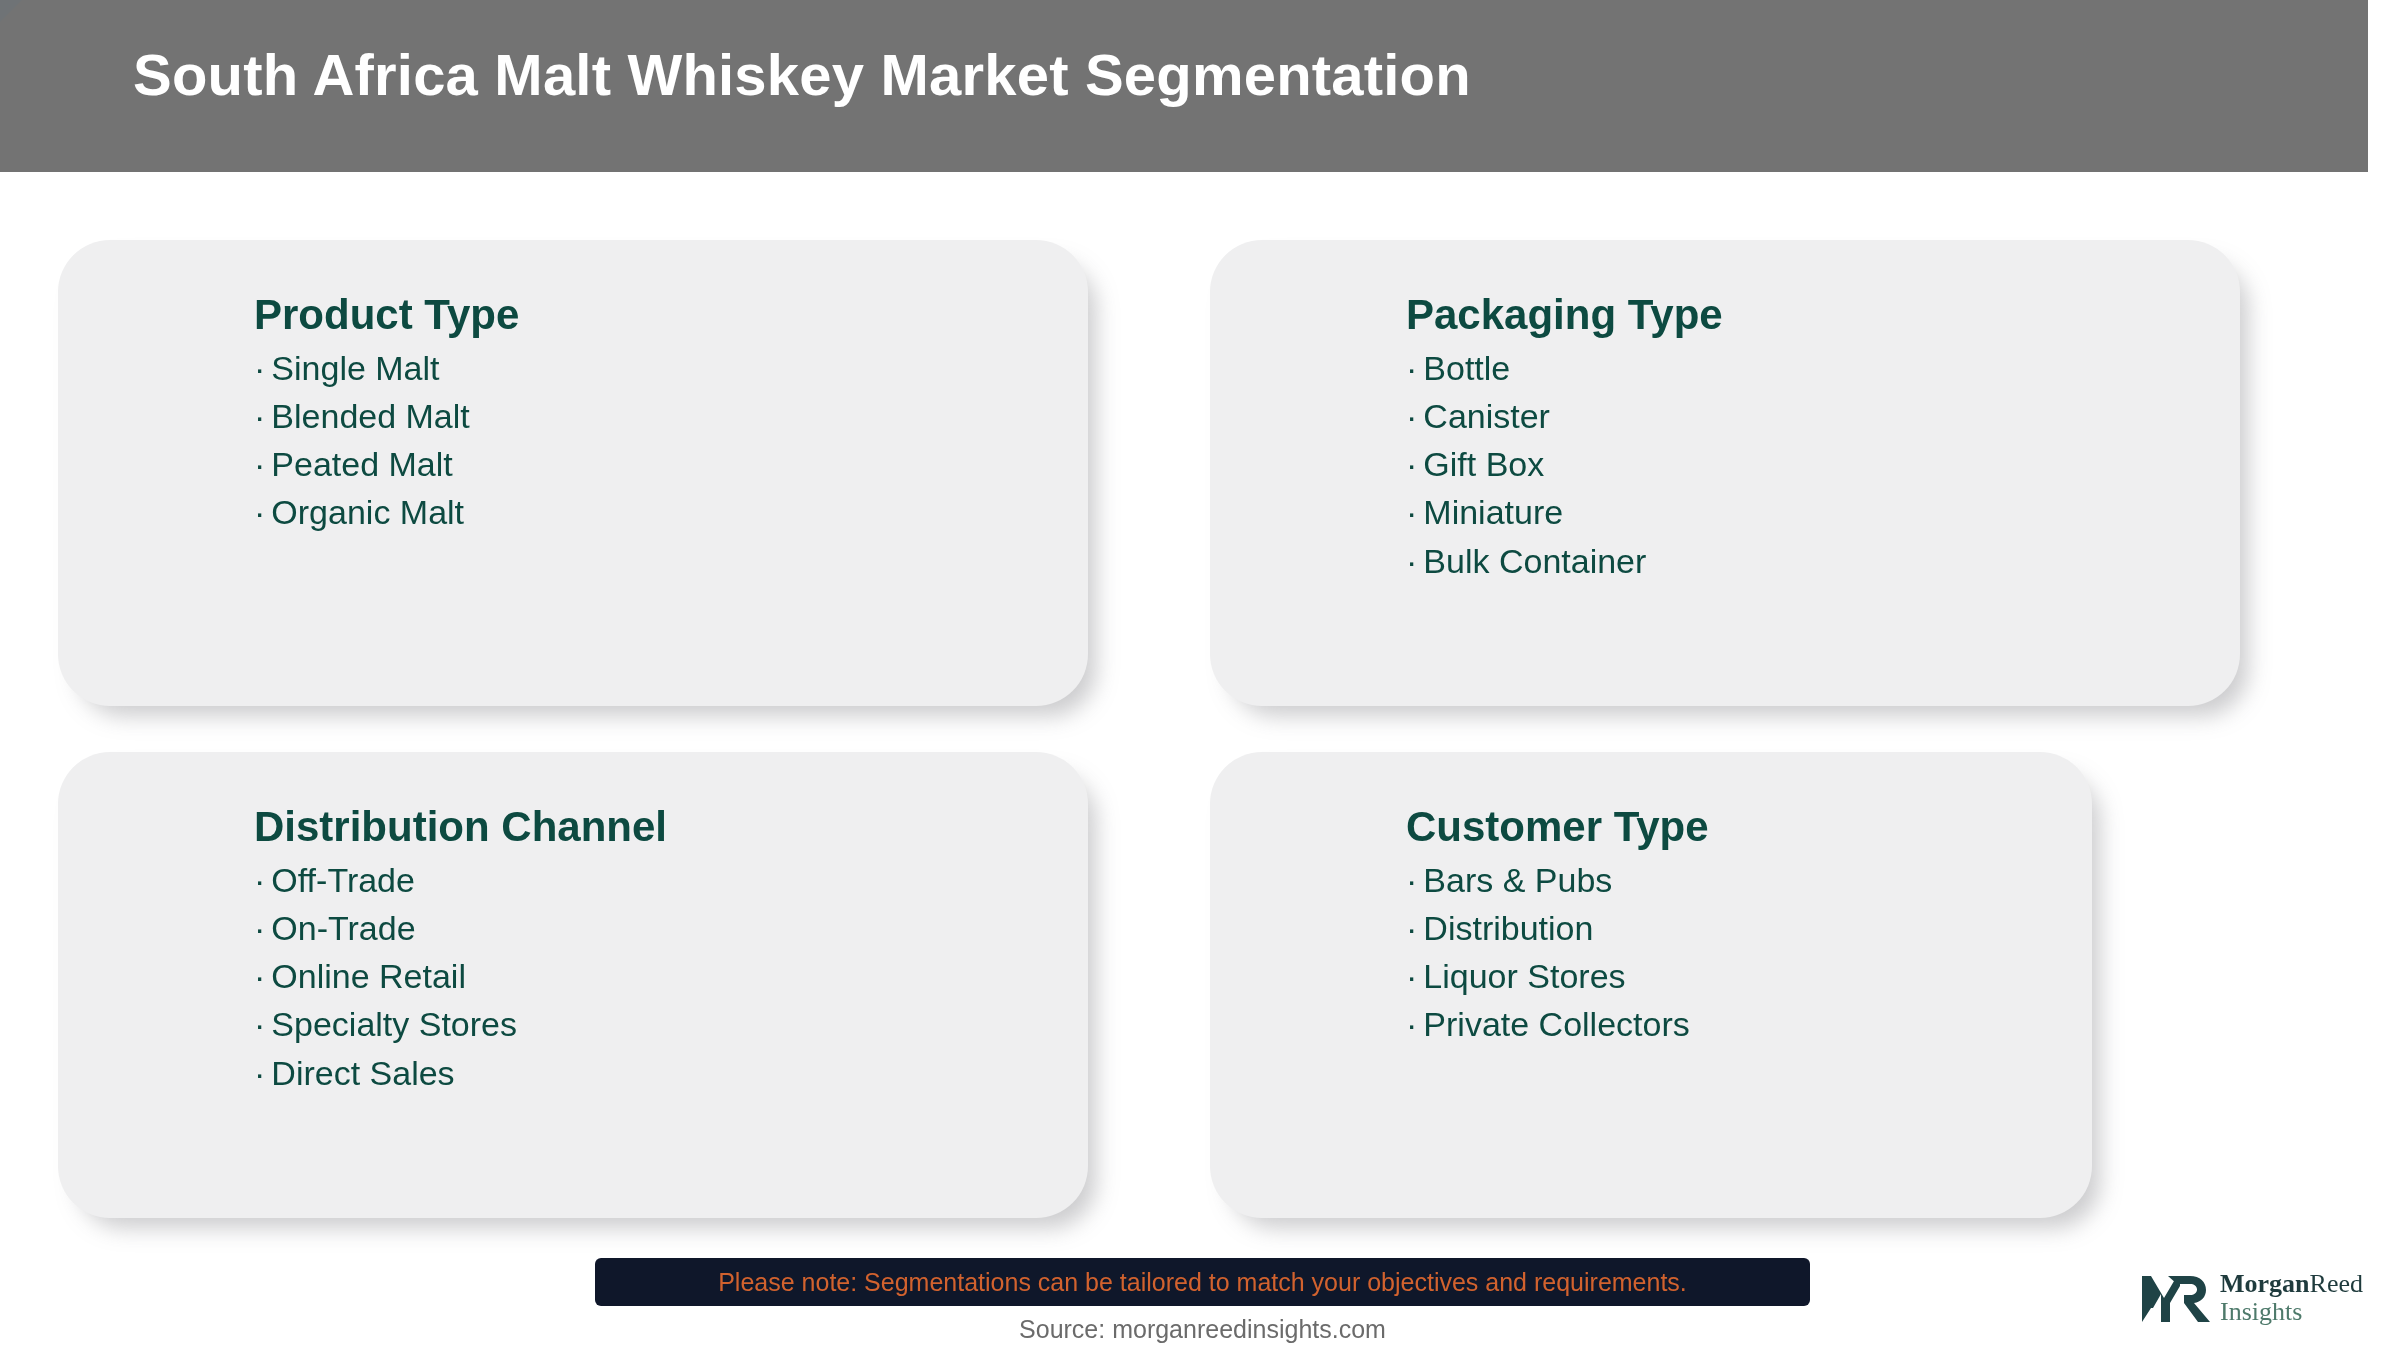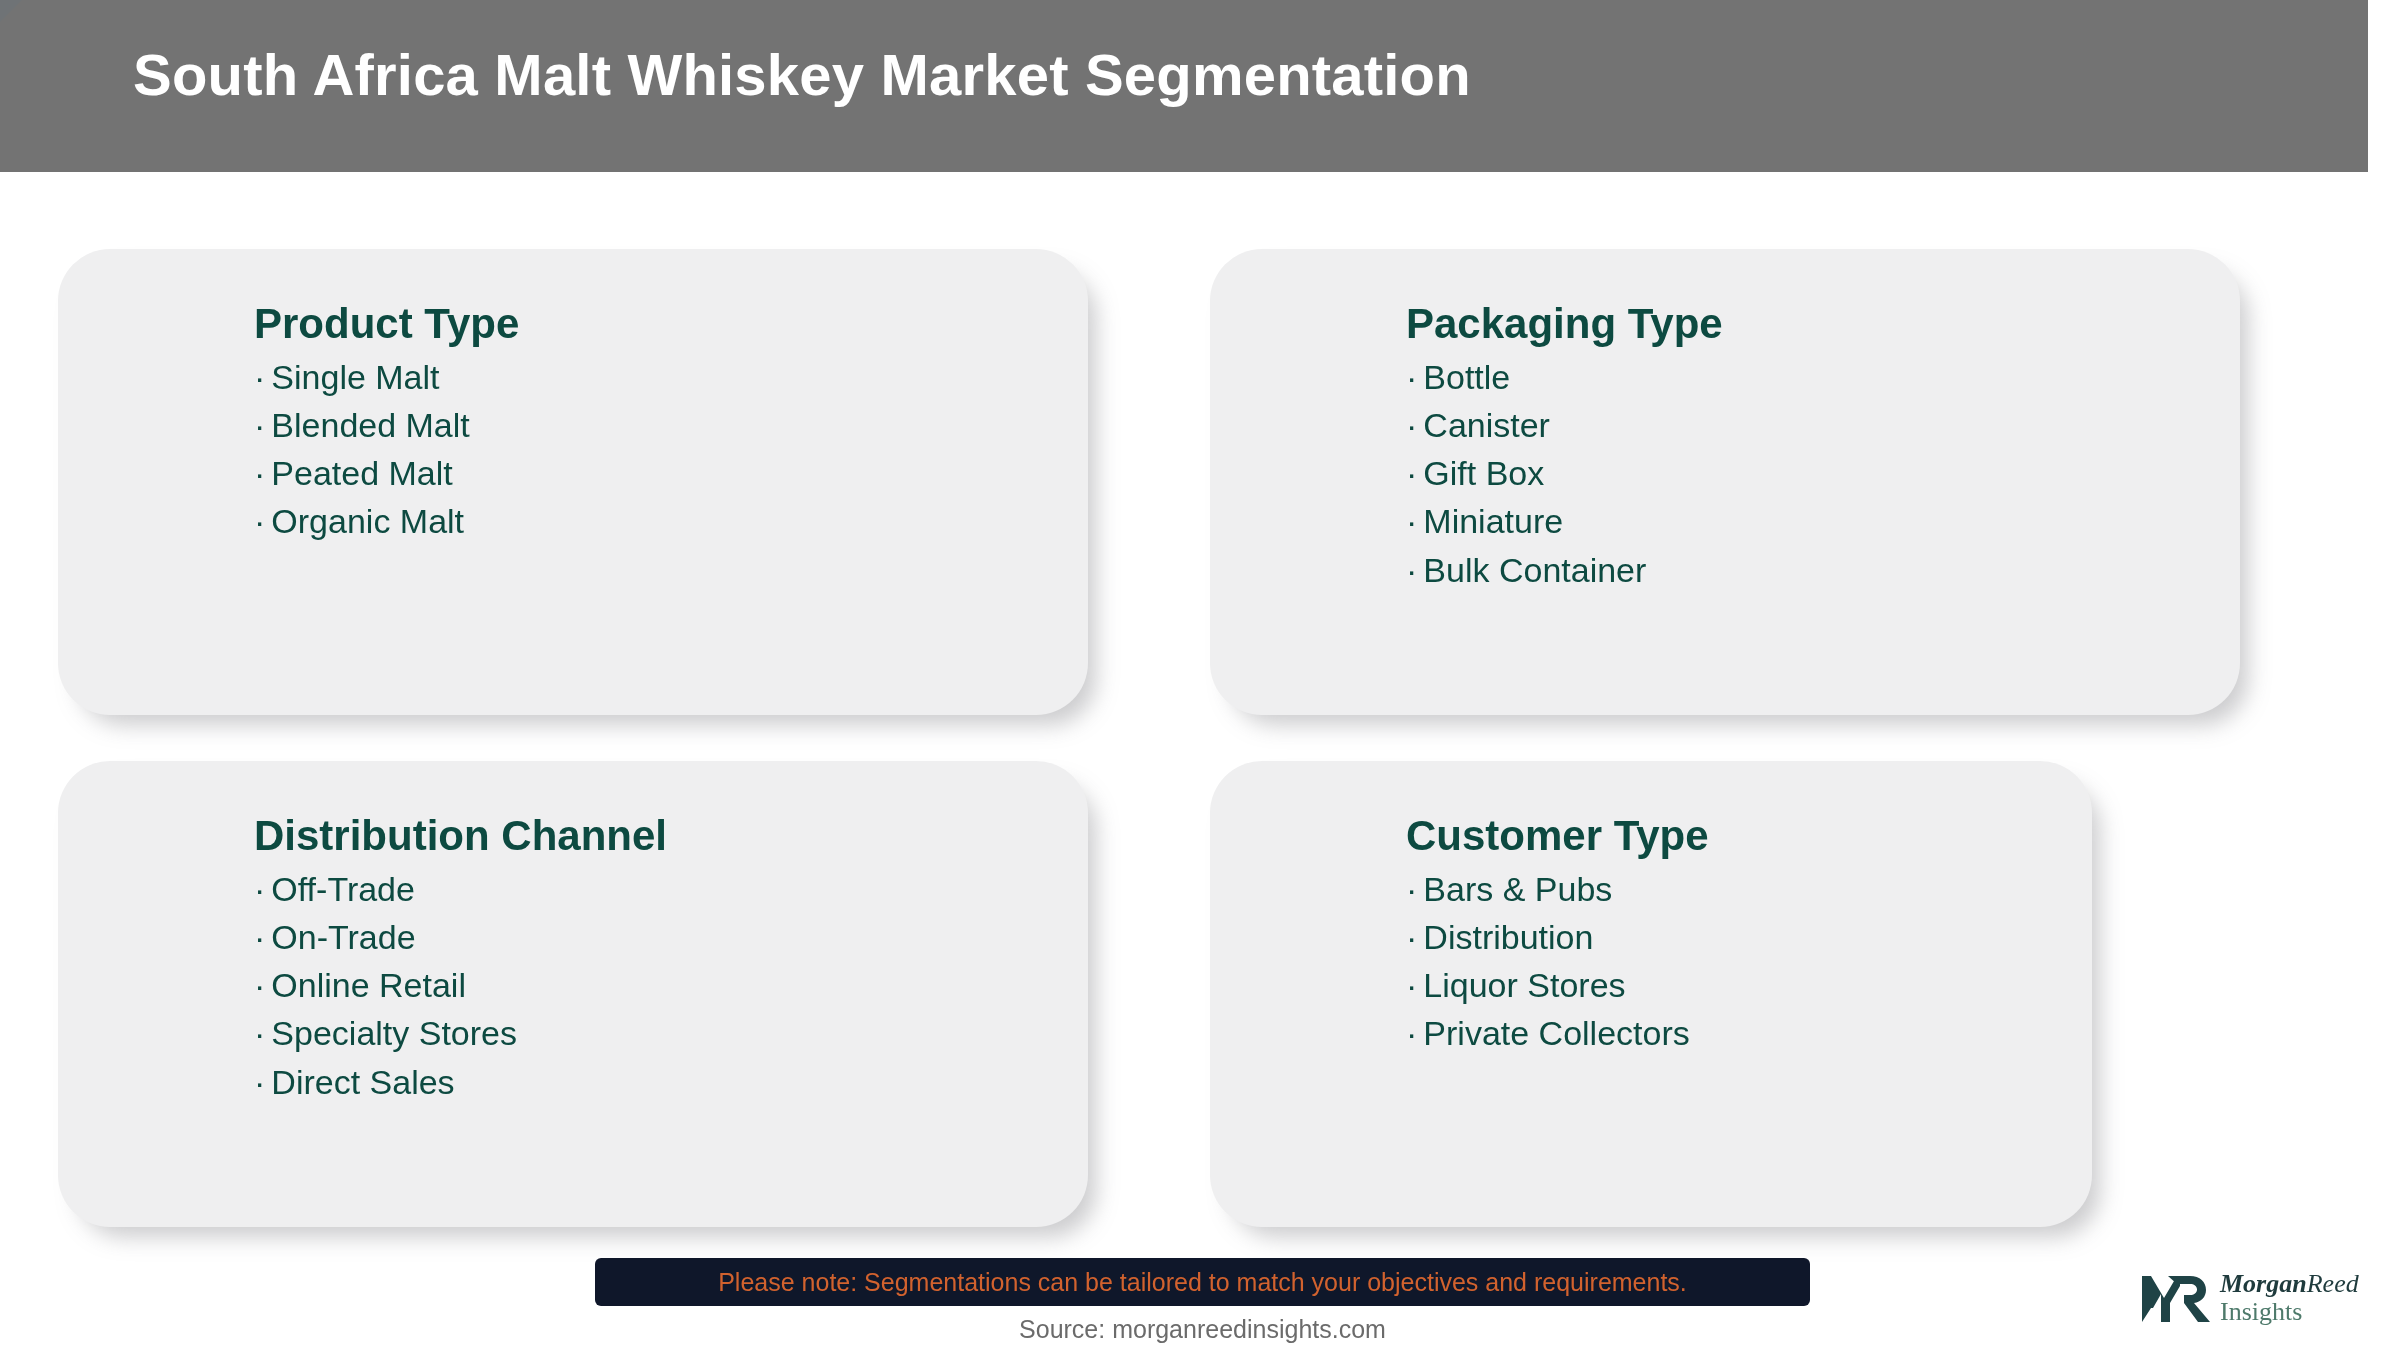--- a/index.html
+++ b/index.html
@@ -52,21 +52,20 @@
     left: 58px;
     top: 240px;
     width: 2182px;
     height: 978px;
   }
   .seg-card {
     position: absolute;
     background: #efeff0;
     border-radius: 52px;
     box-shadow: 14px 16px 22px -6px rgba(120,120,125,0.38);
-    margin-top: 9px;
   }
   .seg-card.c0 { left: 0px;    top: 0px;   width: 1030px; height: 466px; }
   .seg-card.c1 { left: 1152px; top: 0px;   width: 1030px; height: 466px; }
   .seg-card.c2 { left: 0px;    top: 512px; width: 1030px; height: 466px; }
   .seg-card.c3 { left: 1152px; top: 512px; width: 882px; height: 466px; }
 
   .card-body {
     position: absolute;
     left: 196px;
     top: 50px;
@@ -148,21 +147,20 @@
     position: absolute;
     left: 80px;
     top: 0px;
   }
   .logo-line1 {
     font-family: "Liberation Serif", serif;
     font-size: 26px;
     color: #1f3b3d;
     line-height: 28px;
     white-space: nowrap;
-    font-style: italic;
   }
   .logo-line1 .logo-bold { font-weight: bold; }
   .logo-line2 {
     font-family: "Liberation Serif", serif;
     font-size: 26px;
     color: #4e7a6b;
     line-height: 28px;
     white-space: nowrap;
   }
 </style>

